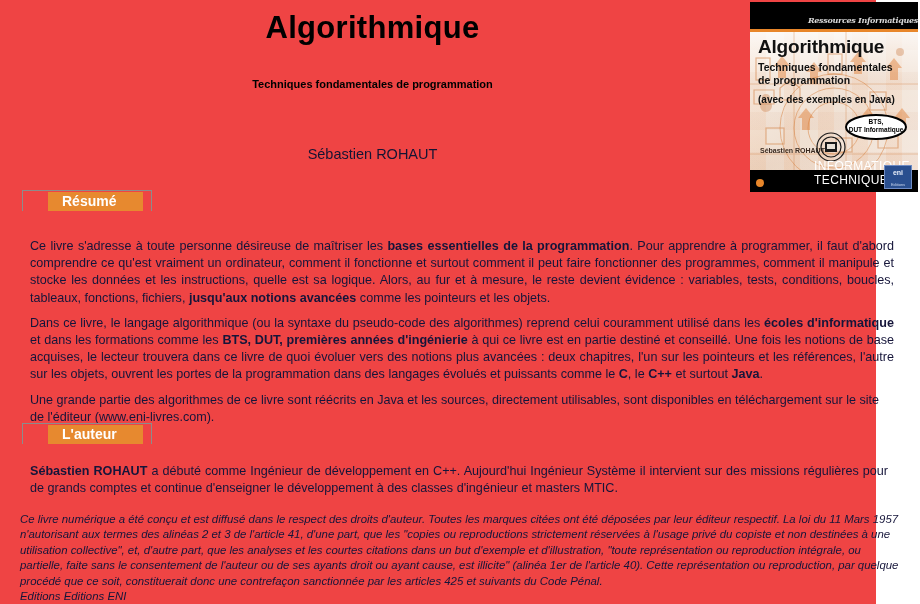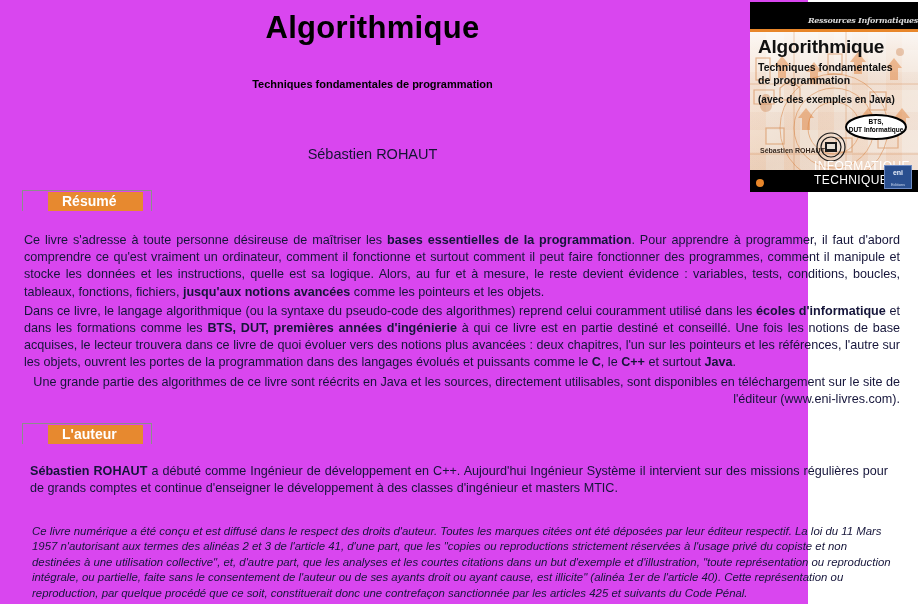--- a/index.html
+++ b/index.html
@@ -13,22 +13,22 @@
     overflow: hidden;
     font-family: "Liberation Sans", sans-serif;
     color: #1a1a3a;
     position: relative;
   }
 
   
   #page {
     position: absolute;
     left: 0; top: 0;
-    width: 808px; height: 604px;
-    background: #d946ef;
+    width: 876px; height: 604px;
+    background: #ef4444;
   }
 
   
   .title-block {
     position: absolute;
     left: 0; top: 0;
     width: 745px;
     text-align: center;
   }
   .doc-title {
@@ -245,43 +245,43 @@
     color: #15153a;
     text-align: justify;
   }
   .body-text b { font-weight: bold; color: #15153a; }
 
   .p-resume {
     left: 22px;
     top: 230px;
     width: 880px;
   }
-  .p-resume .para { margin: 2px; }
+  .p-resume .para { margin: 8px; }
   .p-resume .para.just { text-align: justify; }
-  .p-resume .para.left { text-align: right; }
+  .p-resume .para.left { text-align: left; }
 
   .p-auteur {
     left: 30px;
     top: 450px;
     width: 858px;
   }
 
   
   .legal {
     position: absolute;
     left: 20px;
     top: 512px;
     width: 884px;
     font-size: 11.4px;
     line-height: 15.4px;
     font-style: italic;
     color: #15153a;
     text-align: left;
   }
-  .legal p { margin: 12px; }
+  .legal p { margin: 0; }
 </style>
 </head>
 <body>
 
 <div id="page">
 
   <div class="title-block">
     <h1 class="doc-title">Algorithmique</h1>
     <div class="doc-subtitle">Techniques fondamentales de programmation</div>
     <div class="doc-author">Sébastien ROHAUT</div>

